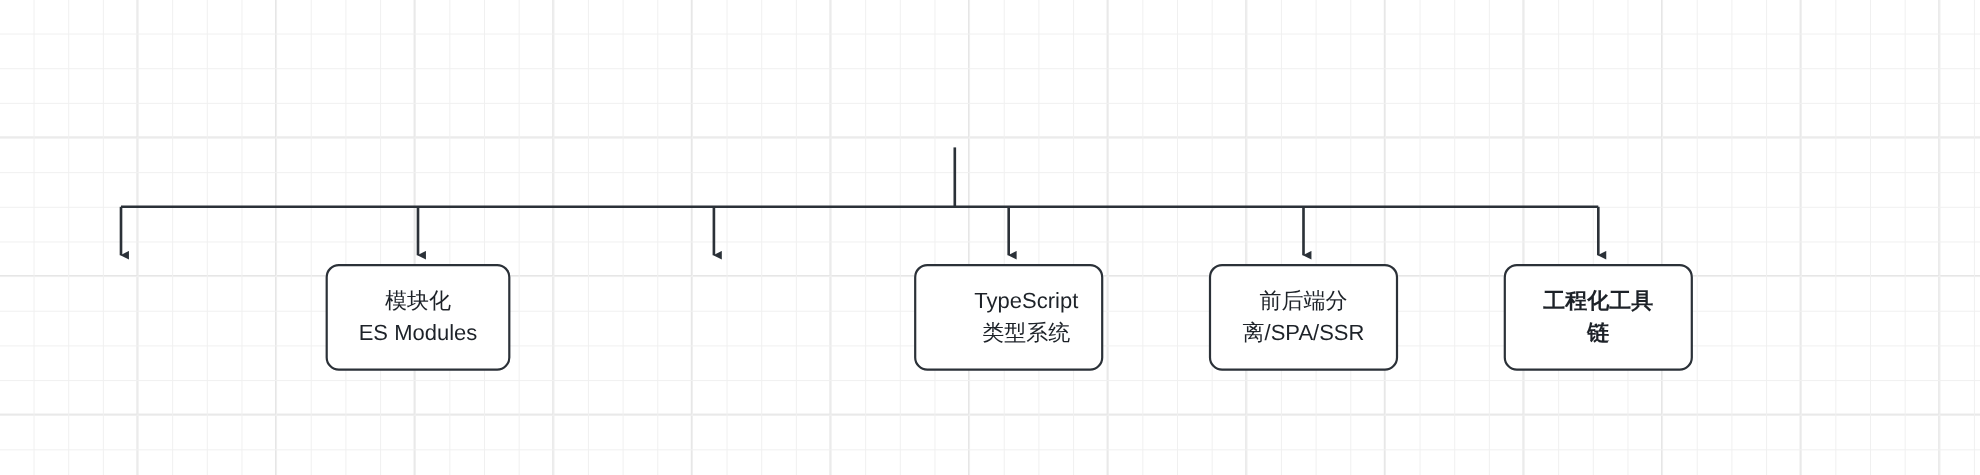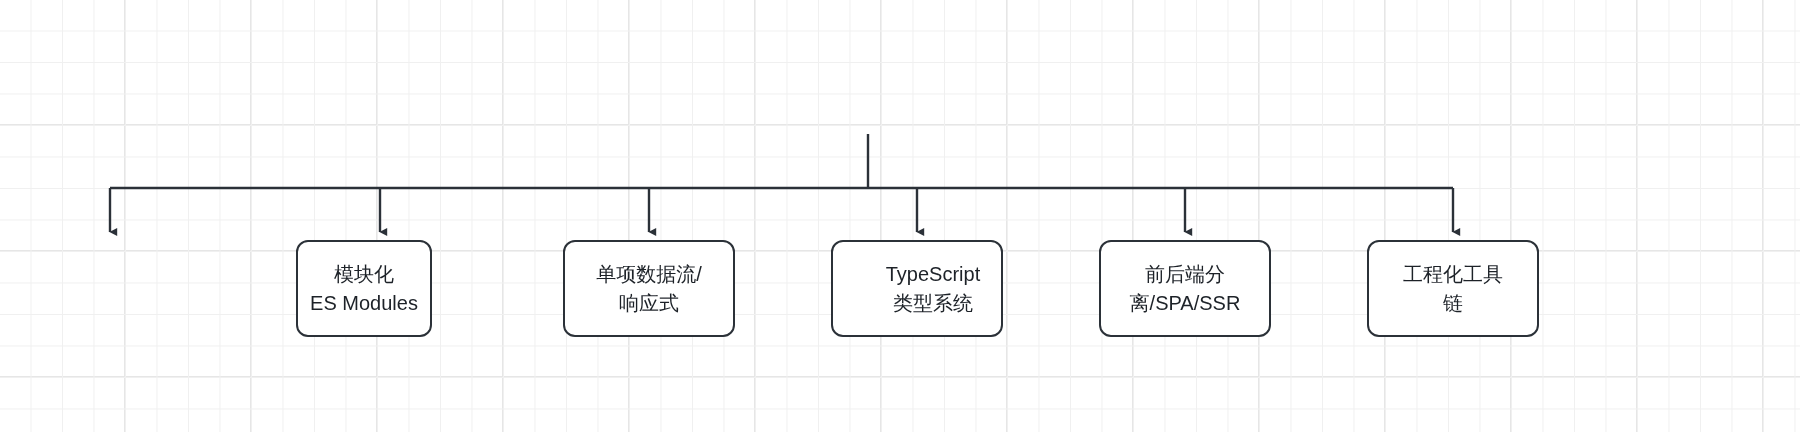--- a/index.html
+++ b/index.html
@@ -64,25 +64,25 @@
     font-size: 21px;
   }
 
   .node-leaf {
     top: 240px;
     height: 97px;
     font-size: 20px;
   }
 
   .leaf-0 { left: 28px;   width: 198px; }
-  .leaf-1 { left: 296px;  width: 136px; }
+  .leaf-1 { left: 296px;  width: 168px; }
   .leaf-2 { left: 563px;  width: 172px; }
   .leaf-3 { left: 831px;  width: 172px; padding-left: 32px; }
   .leaf-4 { left: 1099px; width: 172px; }
-  .leaf-5 { left: 1367px; width: 172px; }
+  .leaf-5 { left: 1367px; width: 172px; font-weight: bold; }
 </style>
 </head>
 <body>
 
 <div id="canvas">
 
   <svg id="edges" viewBox="0 0 1800 432" width="1800" height="432">
     <defs>
       <marker id="arrowhead" markerWidth="9" markerHeight="9" refX="4.2" refY="7.6" orient="auto" markerUnits="userSpaceOnUse">
         <path d="M0.3,0.4 L8.1,0.4 L4.2,8.2 Z" fill="#2b3138"></path>
@@ -100,22 +100,20 @@
       <path d="M1185,188 L1185,232" marker-end="url(#arrowhead)"></path>
       <path d="M1453,188 L1453,232" marker-end="url(#arrowhead)"></path>
     </g>
   </svg>
 
 
 
   <div class="node node-leaf leaf-1">模块化
 ES Modules</div>
 
-  <div class="node node-leaf leaf-2">单项数据流/
-响应式</div>
 
   <div class="node node-leaf leaf-3">TypeScript
 类型系统</div>
 
   <div class="node node-leaf leaf-4">前后端分
 离/SPA/SSR</div>
 
   <div class="node node-leaf leaf-5">工程化工具
 链</div>
 

